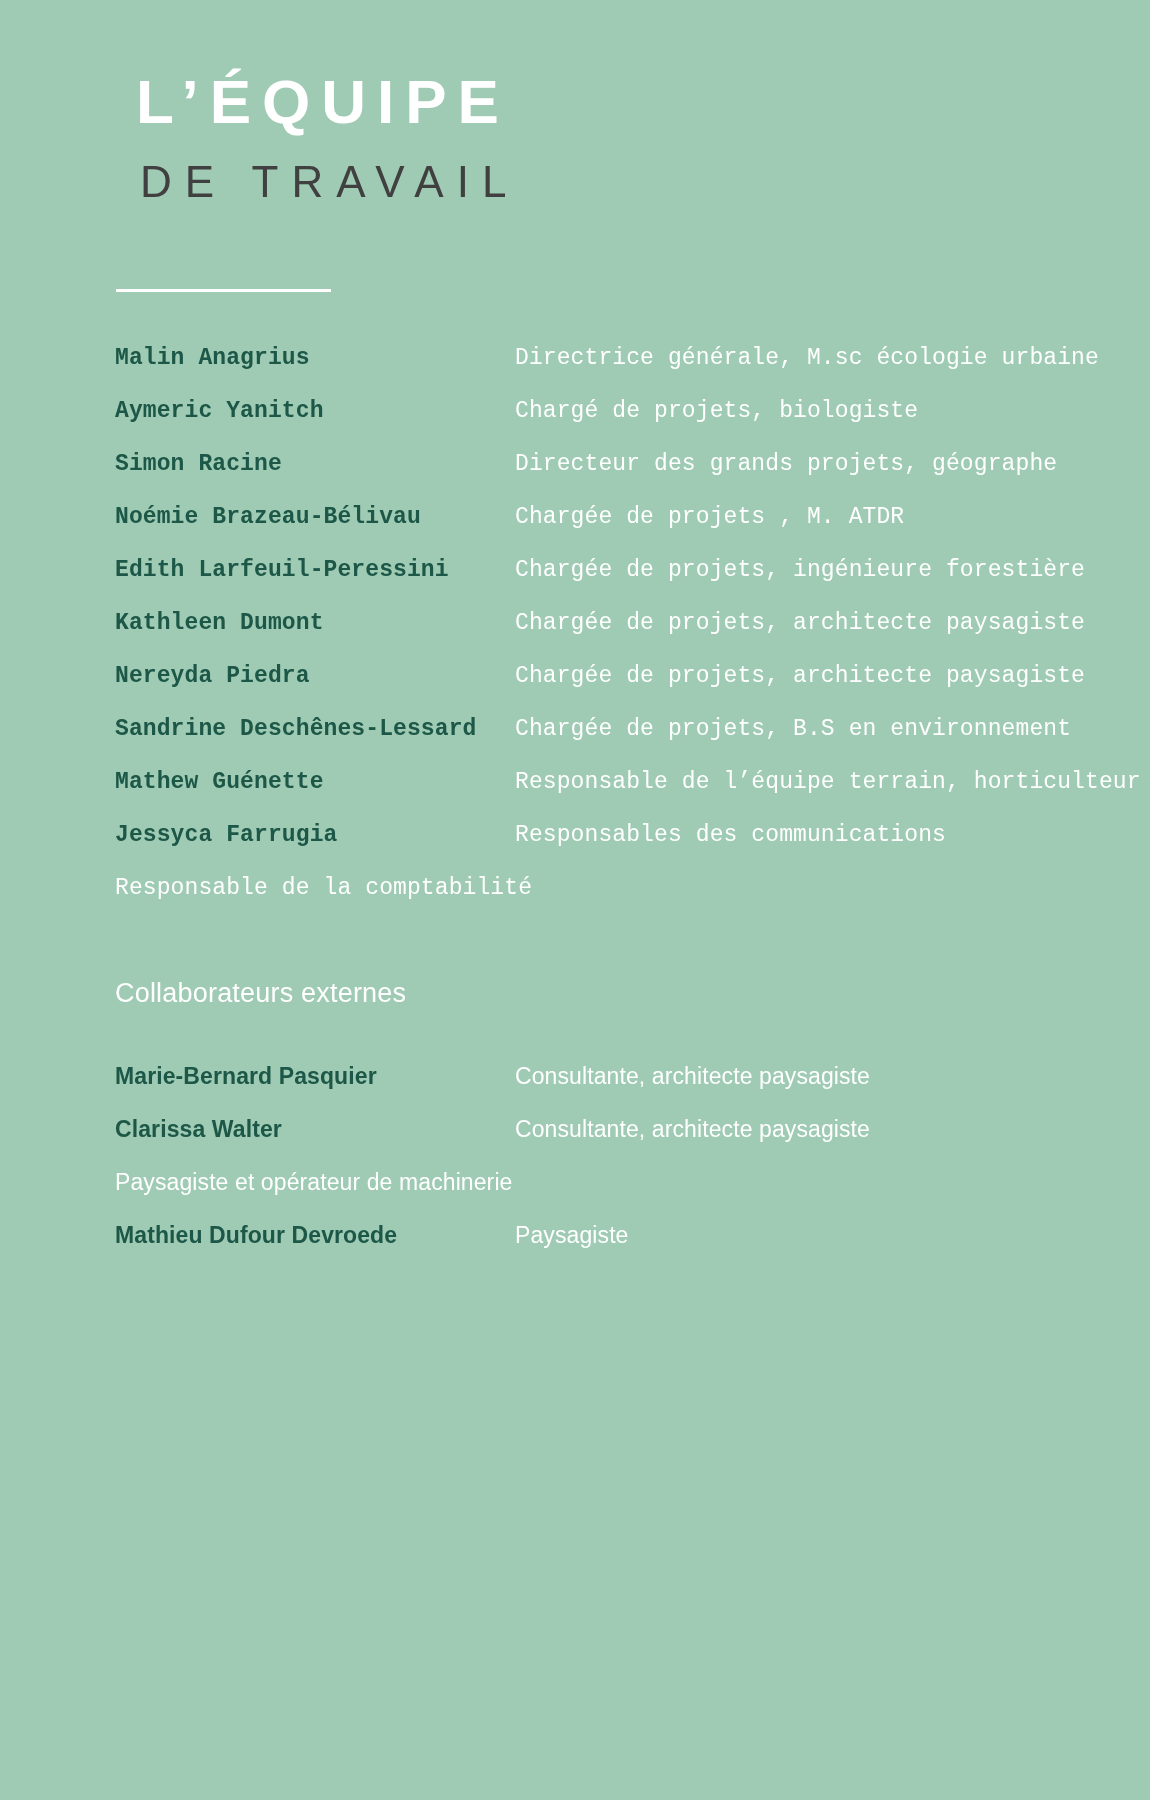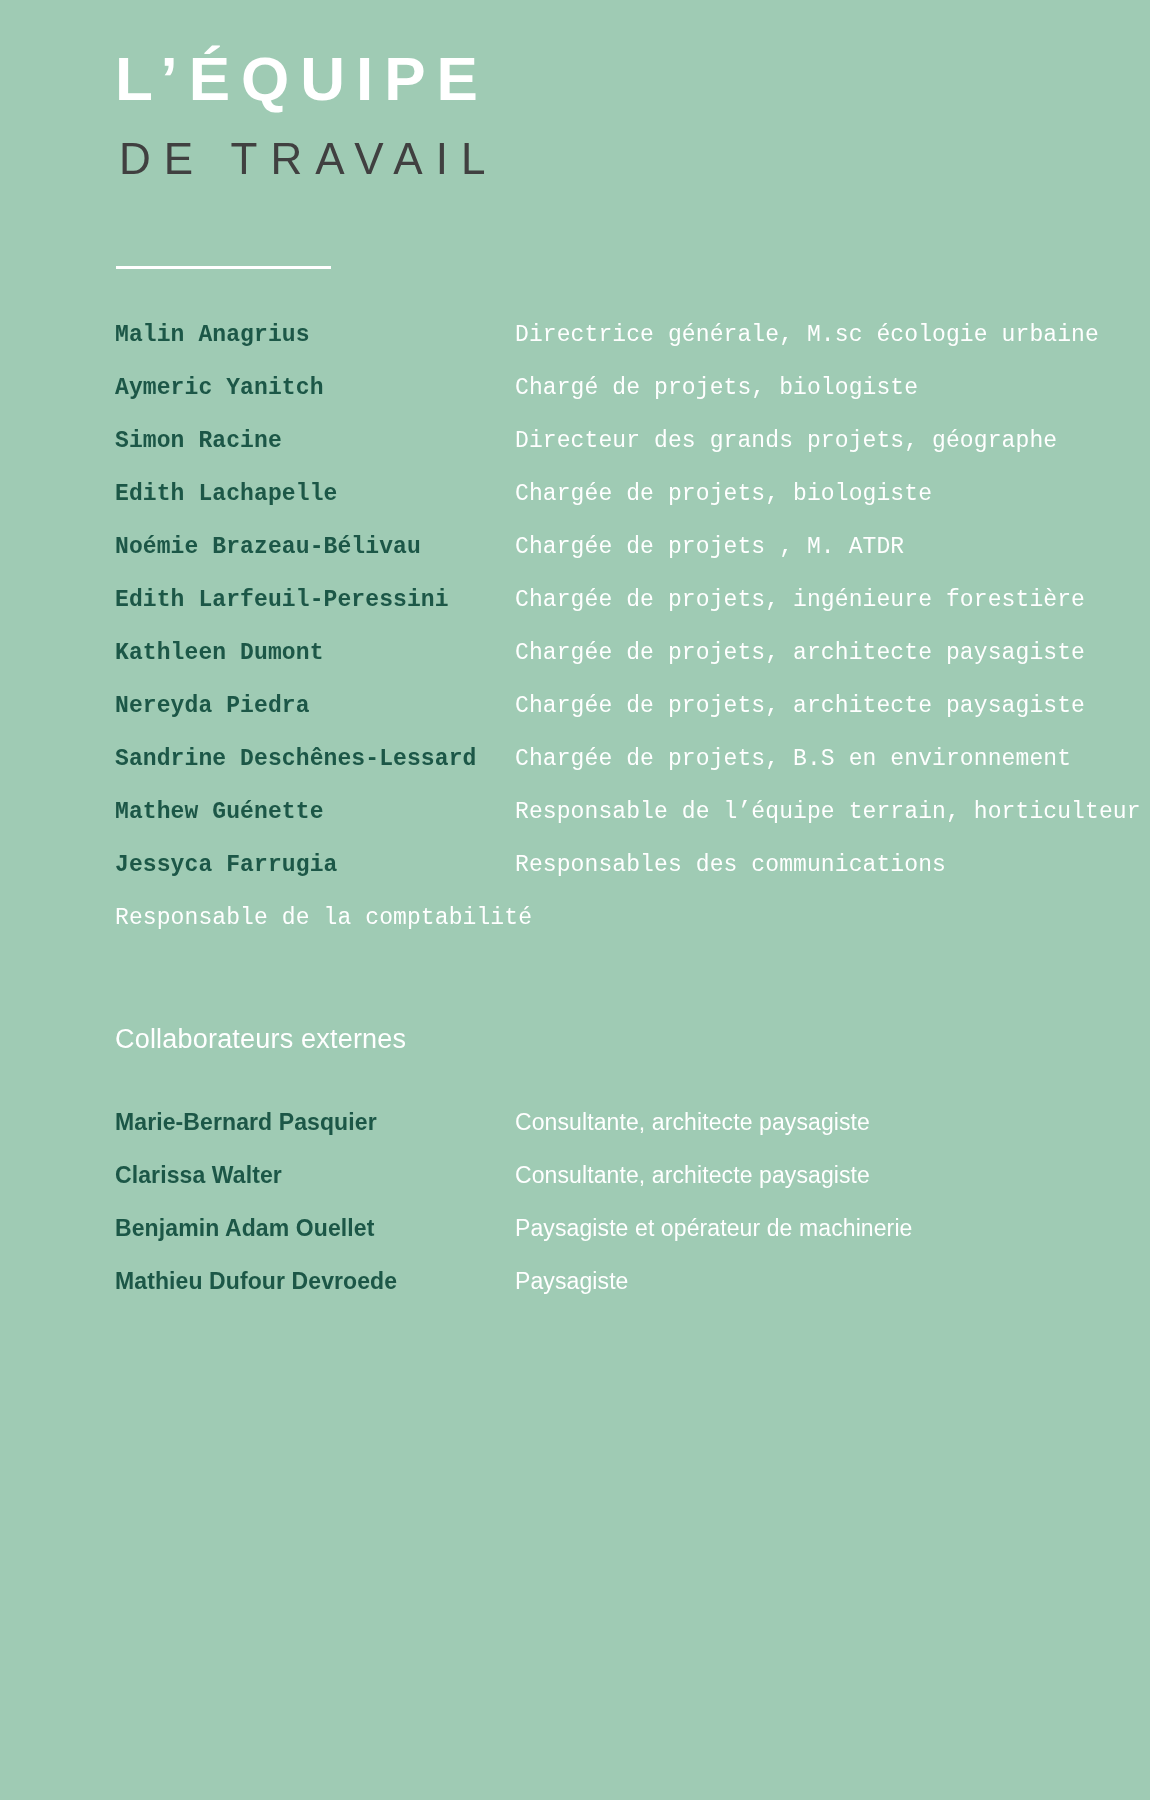--- a/index.html
+++ b/index.html
@@ -14,21 +14,22 @@
     overflow: hidden;
   }
   .page {
     position: relative;
     width: 1150px;
     height: 1800px;
     box-sizing: border-box;
     padding: 0 0 0 115px;
   }
   .title-block {
-    padding-top: 46px;
+    padding-top: 69px;
+    margin-left: 21px;
   }
   .title-main {
     font-size: 62px;
     font-weight: 700;
     letter-spacing: 11px;
     color: #ffffff;
     line-height: 1.05;
     margin: 0;
   }
   .title-sub {
@@ -67,21 +68,21 @@
     font-size: 23px;
     font-weight: 400;
     color: #ffffff;
     letter-spacing: 0.1px;
     white-space: nowrap;
   }
   .section-heading {
     font-size: 27px;
     font-weight: 400;
     color: #ffffff;
-    margin-top: 66px;
+    margin-top: 50px;
     letter-spacing: 0.2px;
   }
   .ext-list {
     margin-top: 54px;
   }
 </style>
 </head>
 <body>
 
 <div class="page">
@@ -99,24 +100,20 @@
       <div class="member-name">Malin Anagrius</div>
       <div class="member-role">Directrice générale, M.sc écologie urbaine</div>
     </div>
     <div class="team-row">
       <div class="member-name">Aymeric Yanitch</div>
       <div class="member-role">Chargé de projets, biologiste</div>
     </div>
     <div class="team-row">
       <div class="member-name">Simon Racine</div>
       <div class="member-role">Directeur des grands projets, géographe</div>
-    </div>
-    <div class="team-row">
-      <div class="member-name">Edith Lachapelle</div>
-      <div class="member-role">Chargée de projets, biologiste</div>
     </div>
     <div class="team-row">
       <div class="member-name">Noémie Brazeau-Bélivau</div>
       <div class="member-role">Chargée de projets , M. ATDR</div>
     </div>
     <div class="team-row">
       <div class="member-name">Edith Larfeuil-Peressini</div>
       <div class="member-role">Chargée de projets, ingénieure forestière</div>
     </div>
     <div class="team-row">
@@ -151,21 +148,20 @@
 
     <div class="team-row">
       <div class="member-name">Marie-Bernard Pasquier</div>
       <div class="member-role">Consultante, architecte paysagiste</div>
     </div>
     <div class="team-row">
       <div class="member-name">Clarissa Walter</div>
       <div class="member-role">Consultante, architecte paysagiste</div>
     </div>
     <div class="team-row">
-      <div class="member-name">Benjamin Adam Ouellet</div>
       <div class="member-role">Paysagiste et opérateur de machinerie</div>
     </div>
     <div class="team-row">
       <div class="member-name">Mathieu Dufour Devroede</div>
       <div class="member-role">Paysagiste</div>
     </div>
 
   </div>
 
 </div>

